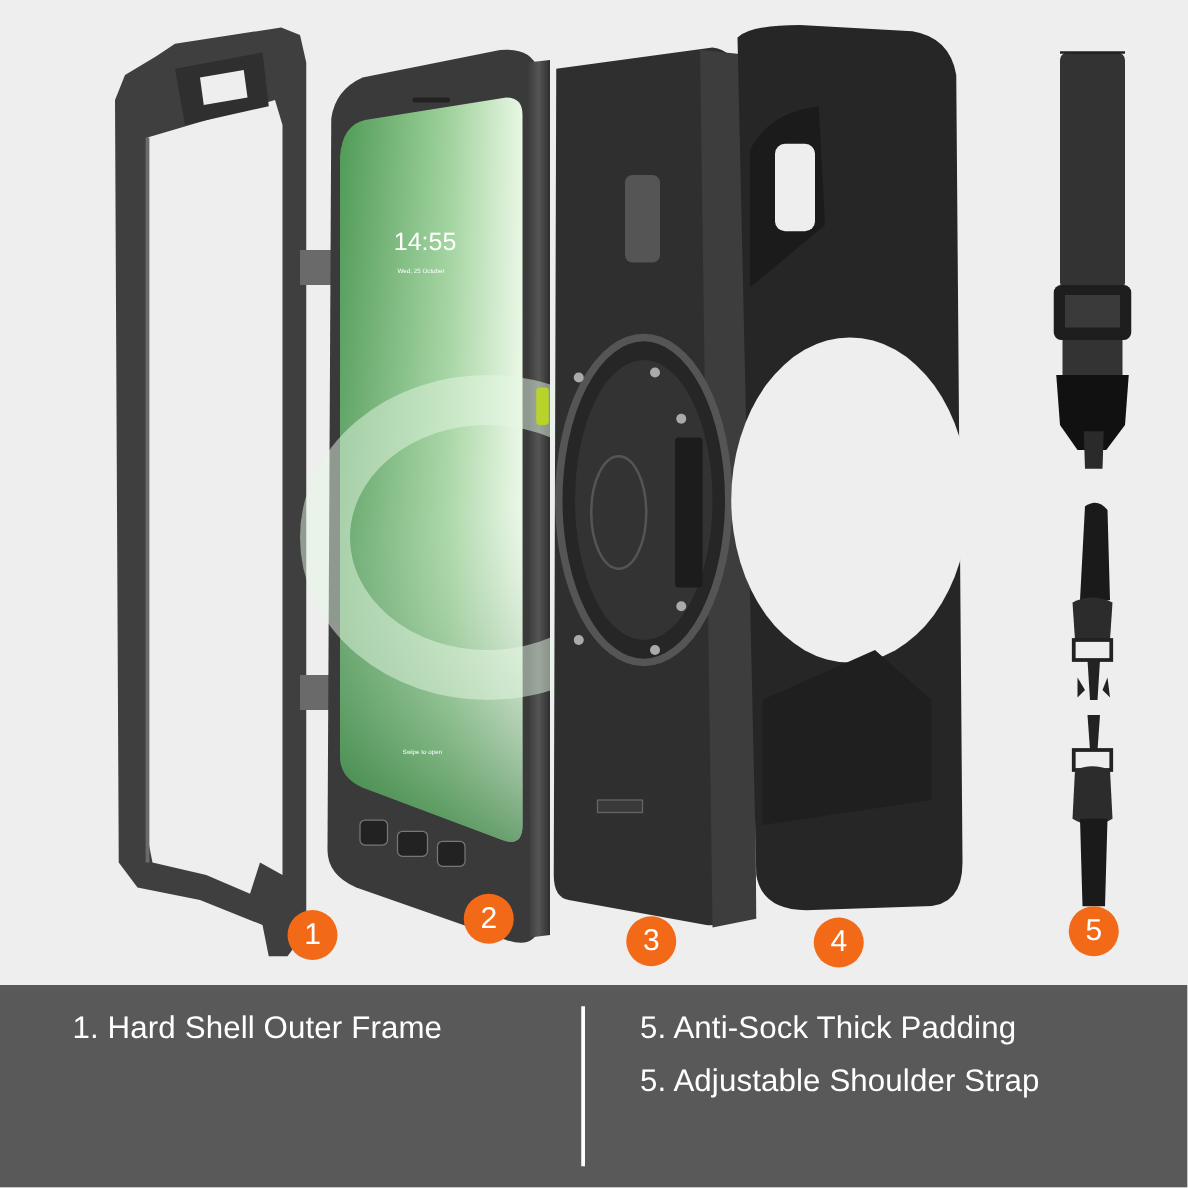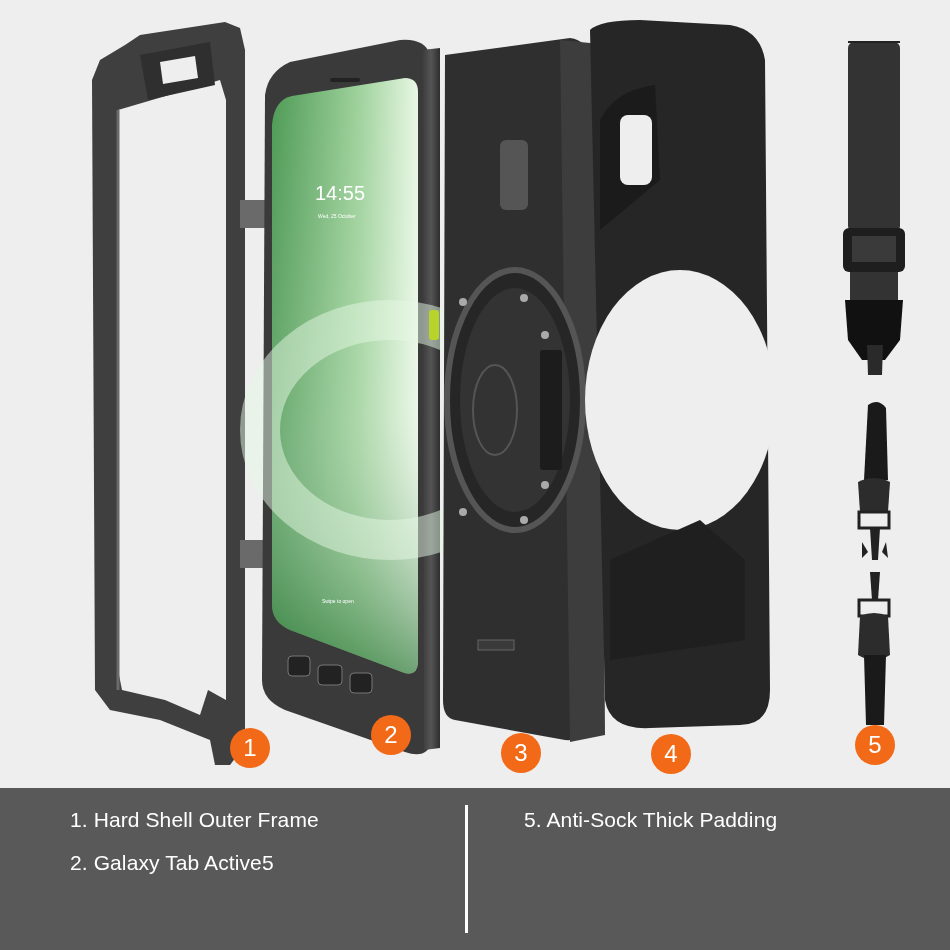--- a/index.html
+++ b/index.html
@@ -1,19 +1,19 @@
 <!DOCTYPE html>
 <html><head>
 <meta charset="utf-8">
 <style>
   html, body { margin:0; padding:0; }
   body { width:950px; height:950px; overflow:hidden; background:#ededed; font-family:"Liberation Sans", sans-serif; position:relative; }
   .stage { position:absolute; left:0; top:0; width:950px; height:788px; background:#eeeeee; overflow:hidden; }
   .panel { position:absolute; left:0; top:788px; width:950px; height:162px; background:#595959; }
-  .panel .item { position:absolute; color:#ffffff; font-size:21px; white-space:nowrap; letter-spacing:0.1px;margin-left:12px; }
+  .panel .item { position:absolute; color:#ffffff; font-size:25px; white-space:nowrap; letter-spacing:0.1px; }
   .panel .divider { position:absolute; left:465px; top:17px; width:3px; height:128px; background:#ffffff; }
   .badge { position:absolute; width:40px; height:40px; border-radius:50%; background:#f26a18; color:#fff; font-size:24px; line-height:40px; text-align:center; }
   svg { position:absolute; left:0; top:0; }
 </style>
 </head>
 <body>
 
 <div class="stage">
   <svg width="950" height="788" viewBox="0 0 950 788">
     <defs>
@@ -110,16 +110,16 @@
 
   <div class="badge" style="left:230px;top:728px;">1</div>
   <div class="badge" style="left:371px;top:715px;">2</div>
   <div class="badge" style="left:501px;top:733px;">3</div>
   <div class="badge" style="left:651px;top:734px;">4</div>
   <div class="badge" style="left:855px;top:725px;">5</div>
 </div>
 
 <div class="panel">
   <div class="item" style="left:58px;top:20px;">1. Hard Shell Outer Frame</div>
-  <div class="item" style="left:58px;top:63px;">2. Galaxy Tab Active5</div>
   <div class="divider"></div>
   <div class="item" style="left:512px;top:20px;">5. Anti-Sock Thick Padding</div>
+  <div class="item" style="left:512px;top:63px;">5. Adjustable Shoulder Strap</div>
 </div>
 
 </body></html>

